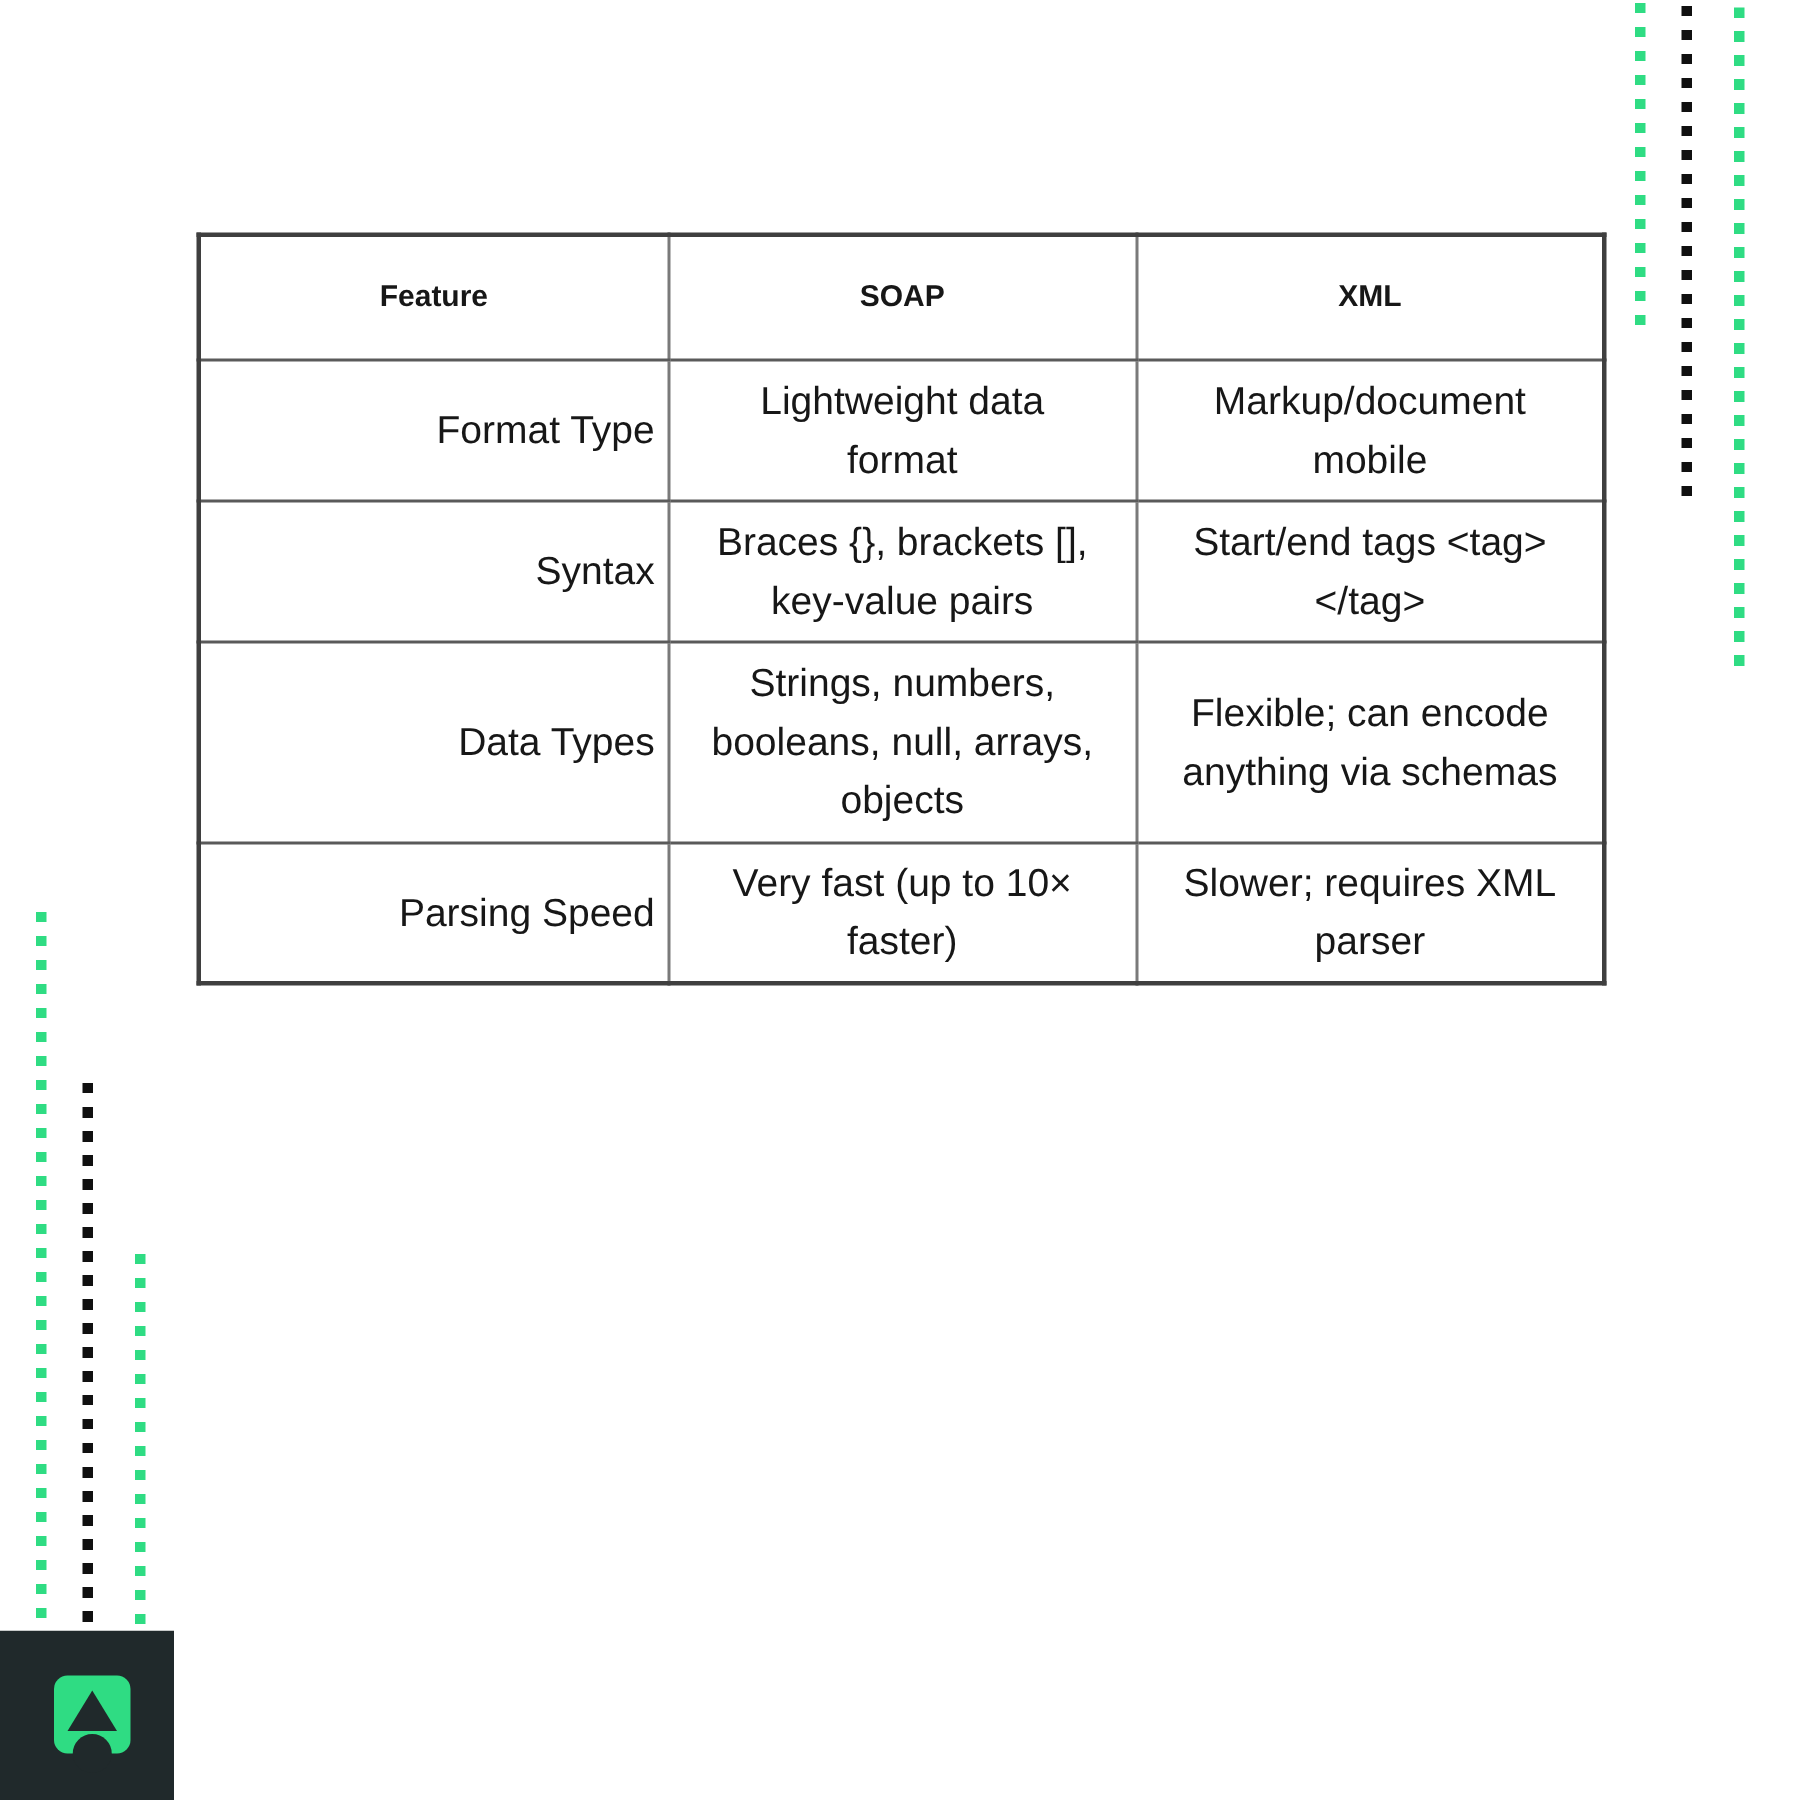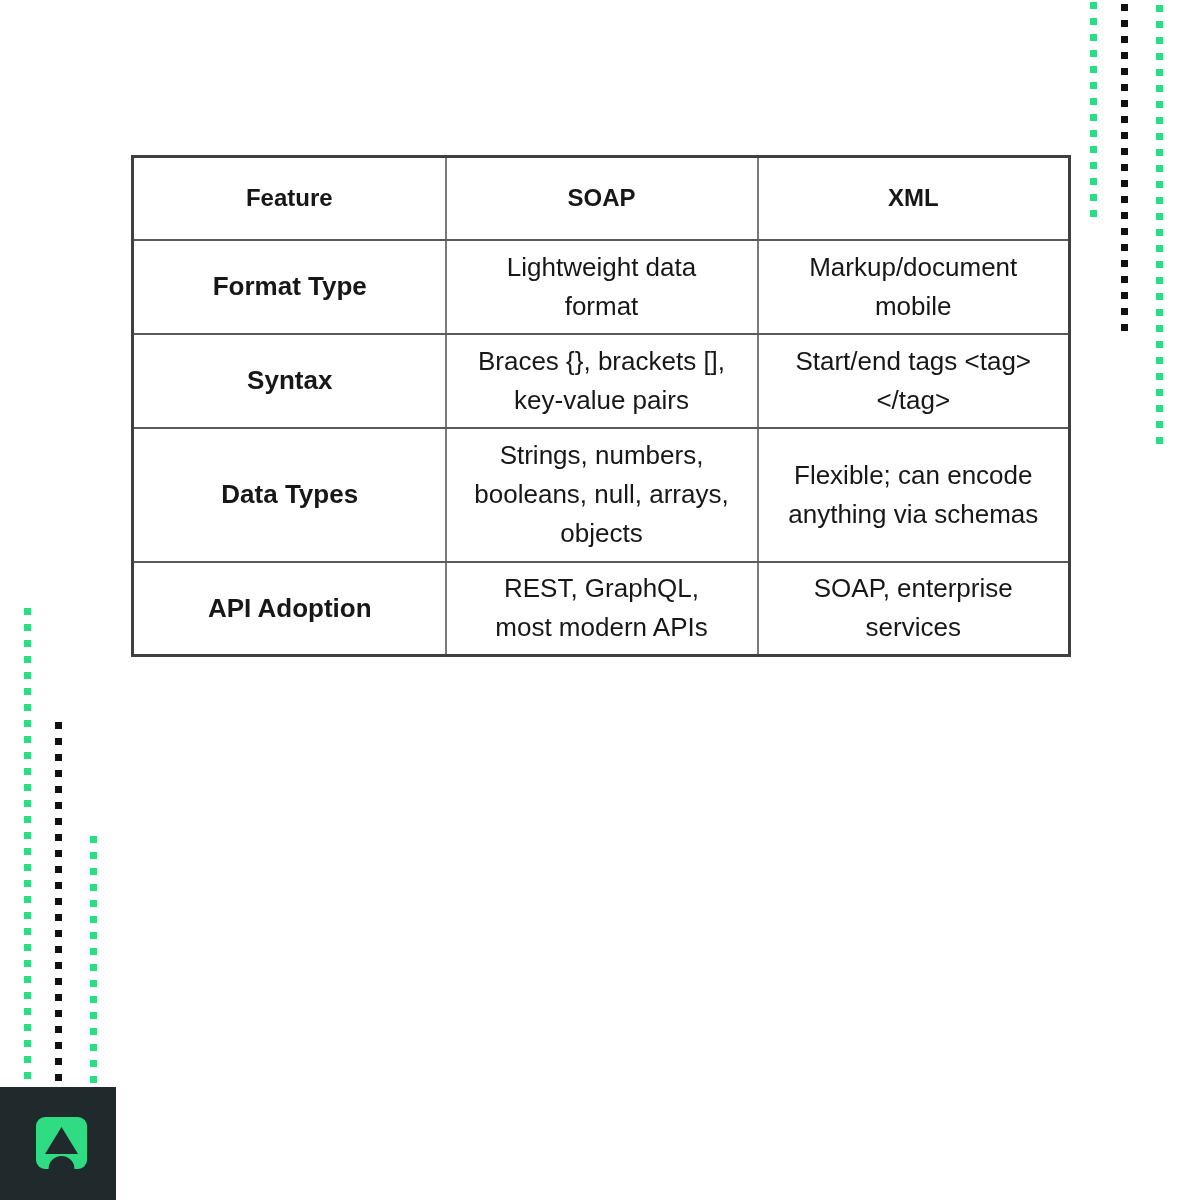--- a/index.html
+++ b/index.html
@@ -45,33 +45,33 @@
   }
   table.cmp th,
   table.cmp td{
     border:2px solid var(--grid-v);
     border-top-color:var(--grid-h);
     border-bottom-color:var(--grid-h);
     vertical-align:middle;
   }
   table.cmp th{
     height:83px;
-    font-size:24px;
+    font-size:20px;
     font-weight:bold;
     text-align:center;
   }
   table.cmp td{
     font-size:26px;
     line-height:39px;
     text-align:center;
     padding:6px 26px;
   }
   table.cmp td.feat{
-    font-weight:bold;
-    text-align:center;
+    font-weight:normal;
+    text-align:right;
     padding:6px 8px 6px 9px;
   }
   tr.r-std{height:94px}
   tr.r-tall{height:134px}
   tr.r-xl{height:117px}
 
   
   .logo{
     position:absolute;
     left:0;top:1087px;
@@ -115,23 +115,23 @@
       <td class="feat">Syntax</td>
       <td>Braces {}, brackets [], key-value pairs</td>
       <td>Start/end tags &lt;tag&gt; &lt;/tag&gt;</td>
     </tr>
     <tr class="r-tall">
       <td class="feat">Data Types</td>
       <td>Strings, numbers, booleans, null, arrays, objects</td>
       <td>Flexible; can encode anything via schemas</td>
     </tr>
     <tr class="r-std">
-      <td class="feat">API Adoption</td>
-      <td>REST, GraphQL, most modern APIs</td>
-      <td>SOAP, enterprise services</td>
+      <td class="feat">Parsing Speed</td>
+      <td>Very fast (up to 10× faster)</td>
+      <td>Slower; requires XML parser</td>
     </tr>
   </tbody>
 </table>
 
 <svg class="logo" viewBox="0 0 116 113">
   <rect class="plate" x="0" y="0" width="116" height="113"></rect>
   <g>
     <rect class="badge" x="36" y="30" width="51" height="52" rx="9"></rect>
     <polygon class="cut" points="61.5,40 78,67 45,67"></polygon>
     <circle class="cut" cx="61.5" cy="82" r="13"></circle>

